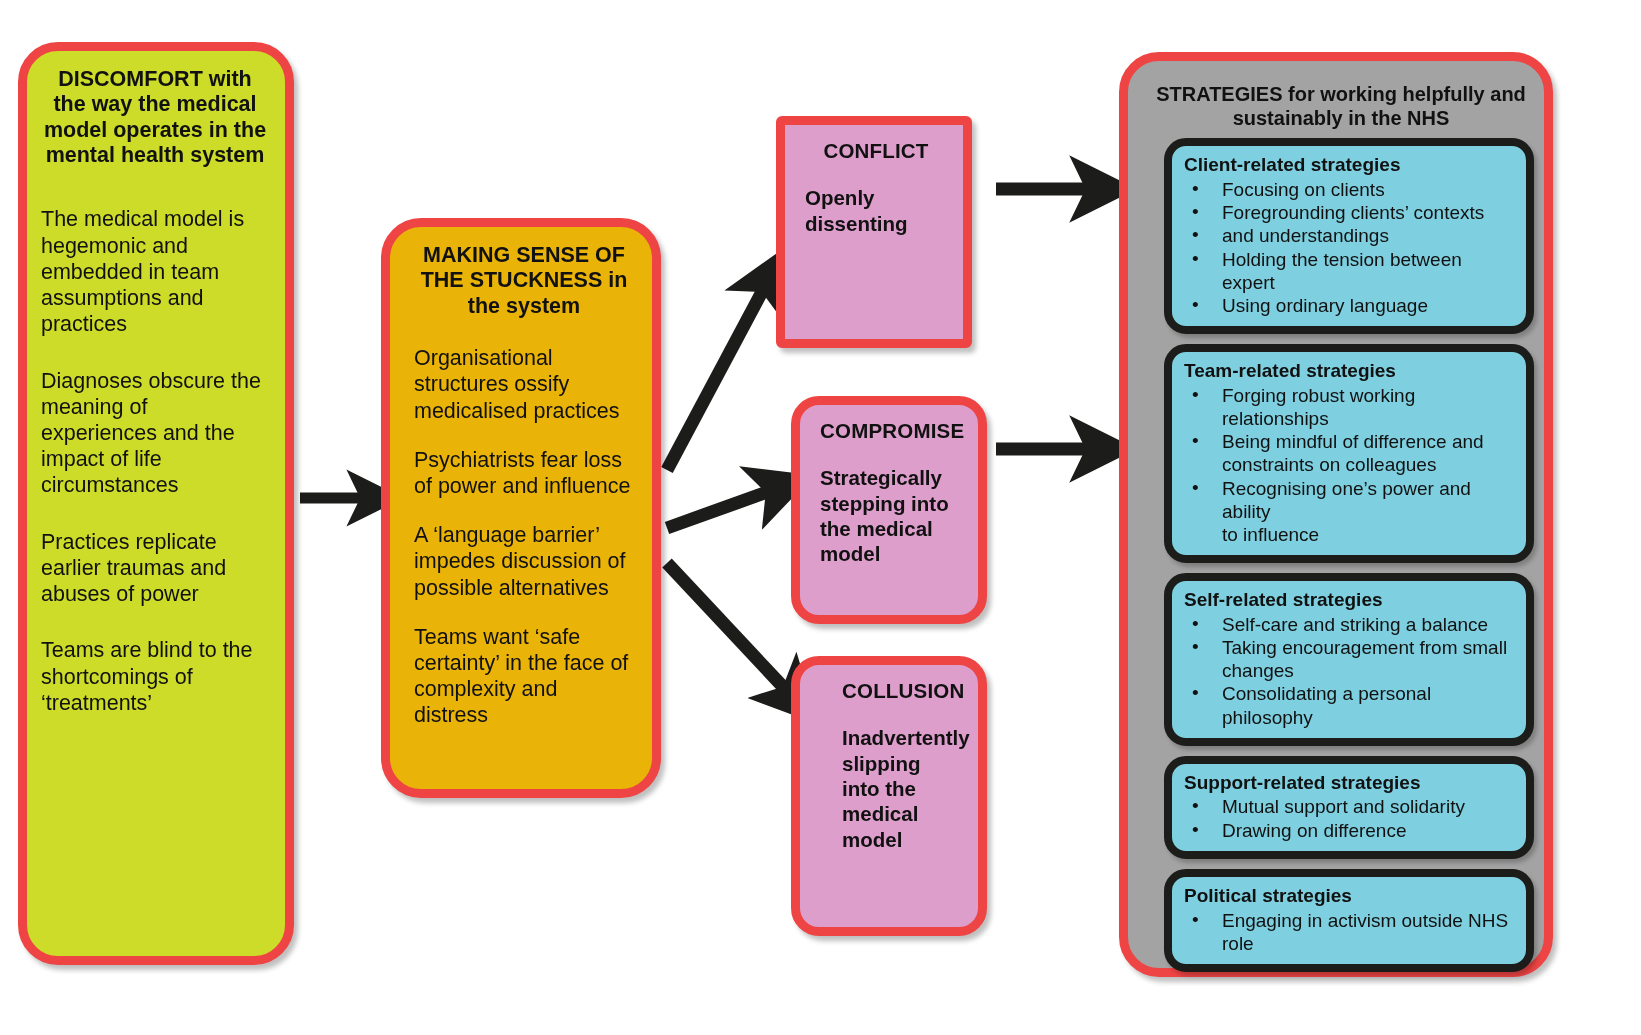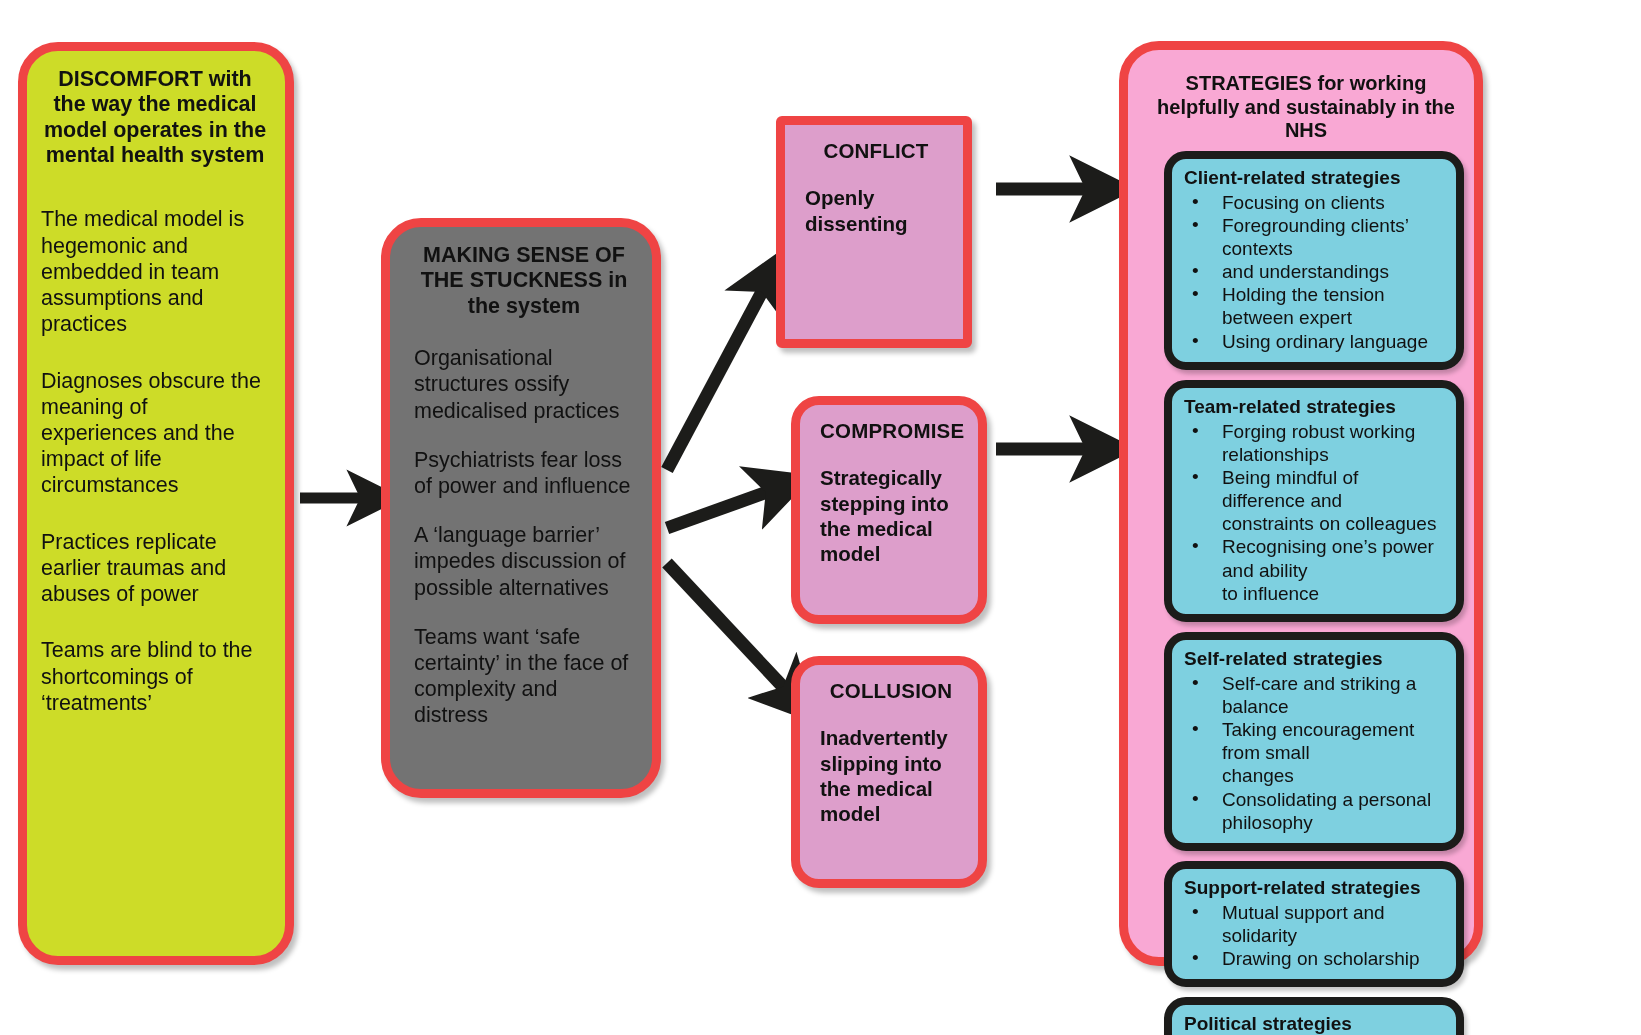--- a/index.html
+++ b/index.html
@@ -62,21 +62,21 @@
     margin-top: 30px;
   }
   #discomfort .para.first { margin-top: 38px; }
 
   
   #makingsense {
     left: 381px;
     top: 218px;
     width: 280px;
     height: 580px;
-    background: #737373;
+    background: #eab308;
     border-radius: 40px;
   }
   #makingsense .pad {
     padding: 16px 18px 0 24px;
     box-sizing: border-box;
     height: 100%;
   }
   #makingsense .bx-title { font-size: 21.5px; }
   #makingsense .para {
     font-size: 21.5px;
@@ -96,29 +96,29 @@
   }
   .pink .bx-title { font-size: 20.5px; letter-spacing: .2px; }
   .pink .sub {
     font-size: 20.5px;
     font-weight: bold;
     line-height: 1.24;
     margin-top: 22px;
   }
   #conflict   { left: 776px; top: 116px; width: 196px; height: 232px; border-radius: 6px; }
   #compromise { left: 791px; top: 396px; width: 196px; height: 228px; }
-  #collusion  { left: 791px; top: 656px; width: 196px; height: 232px; }
+  #collusion  { left: 791px; top: 656px; width: 196px; height: 280px; padding-left: 22px; }
 
   
   #strategies {
     left: 1119px;
-    top: 41px;
-    width: 364px;
+    top: 52px;
+    width: 434px;
     height: 925px;
-    background: #f9a8d4;
+    background: #a3a3a3;
     border-radius: 40px;
   }
   #strategies .pad {
     padding: 12px 10px 10px 10px;
     box-sizing: border-box;
     height: 100%;
   }
   #strategies .bx-title {
     font-size: 20px;
     padding: 10px 6px 8px 16px;
@@ -279,21 +279,21 @@
               <li><span class="bul">•</span><span>Self-care and striking a balance</span></li>
               <li><span class="bul">•</span><span>Taking encouragement from small</span></li>
               <li class="nobul"><span>changes</span></li>
               <li><span class="bul">•</span><span>Consolidating a personal philosophy</span></li>
             </ul>
           </div>
           <div class="scard">
             <div class="hd">Support-related strategies</div>
             <ul>
               <li><span class="bul">•</span><span>Mutual support and solidarity</span></li>
-              <li><span class="bul">•</span><span>Drawing on scholarship</span></li>
+              <li><span class="bul">•</span><span>Drawing on difference</span></li>
             </ul>
           </div>
           <div class="scard">
             <div class="hd">Political strategies</div>
             <ul>
               <li><span class="bul">•</span><span>Engaging in activism outside NHS</span></li>
               <li class="nobul"><span>role</span></li>
             </ul>
           </div>
         </div>

